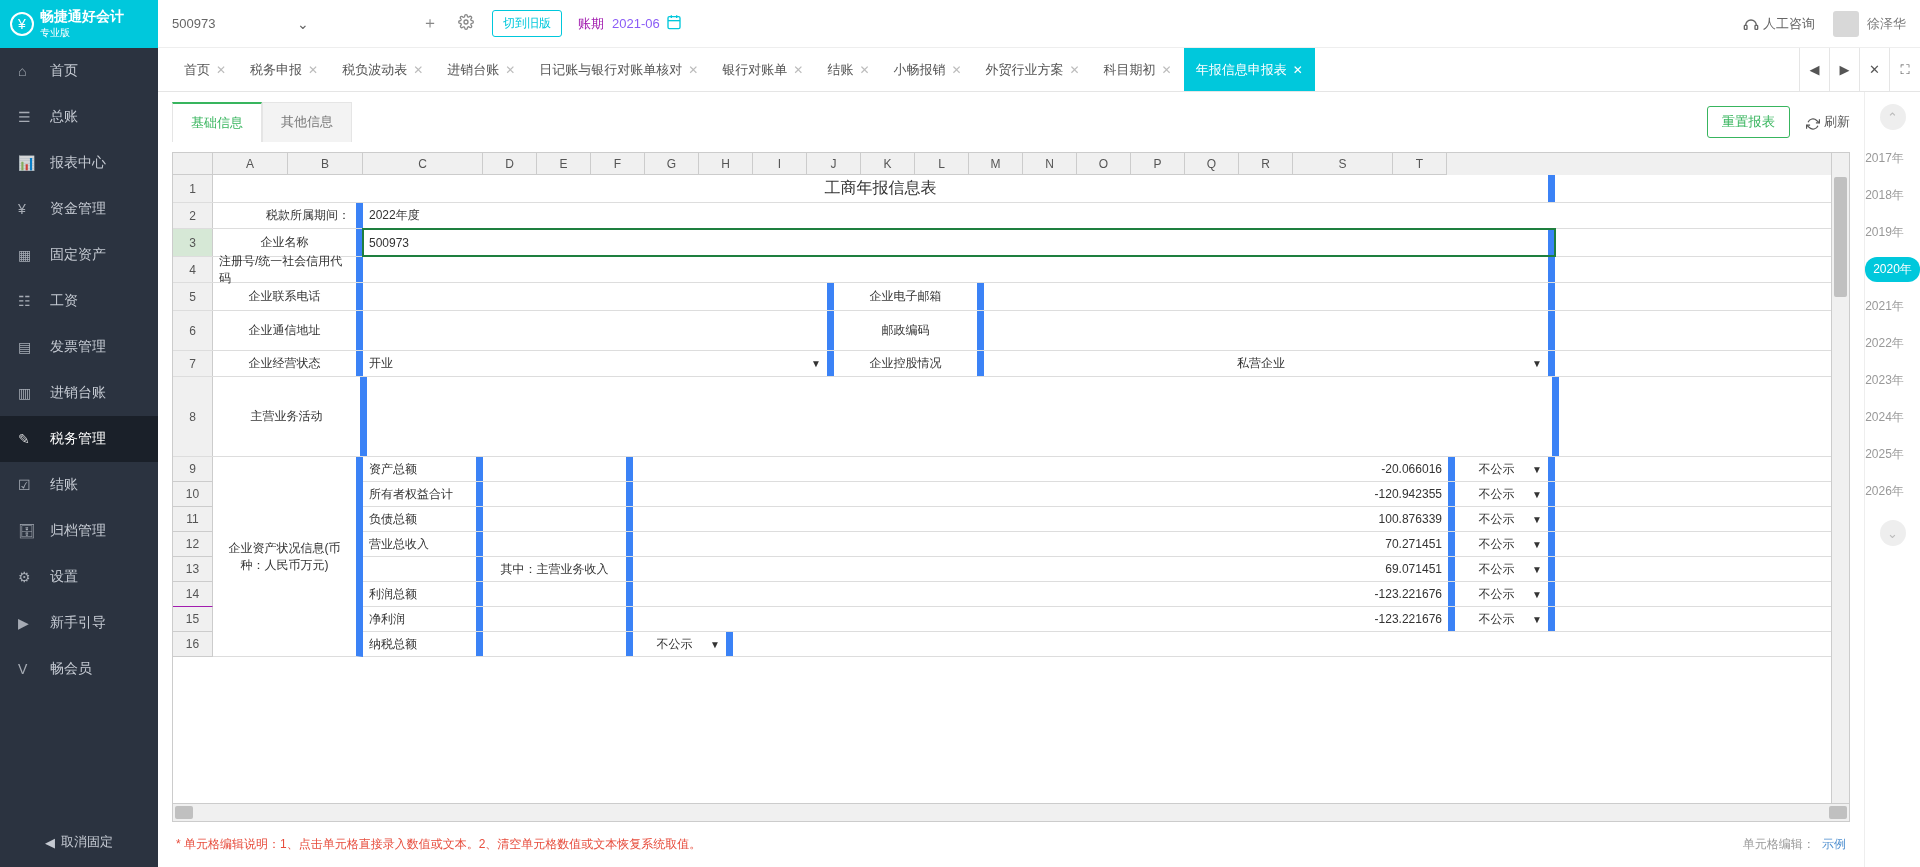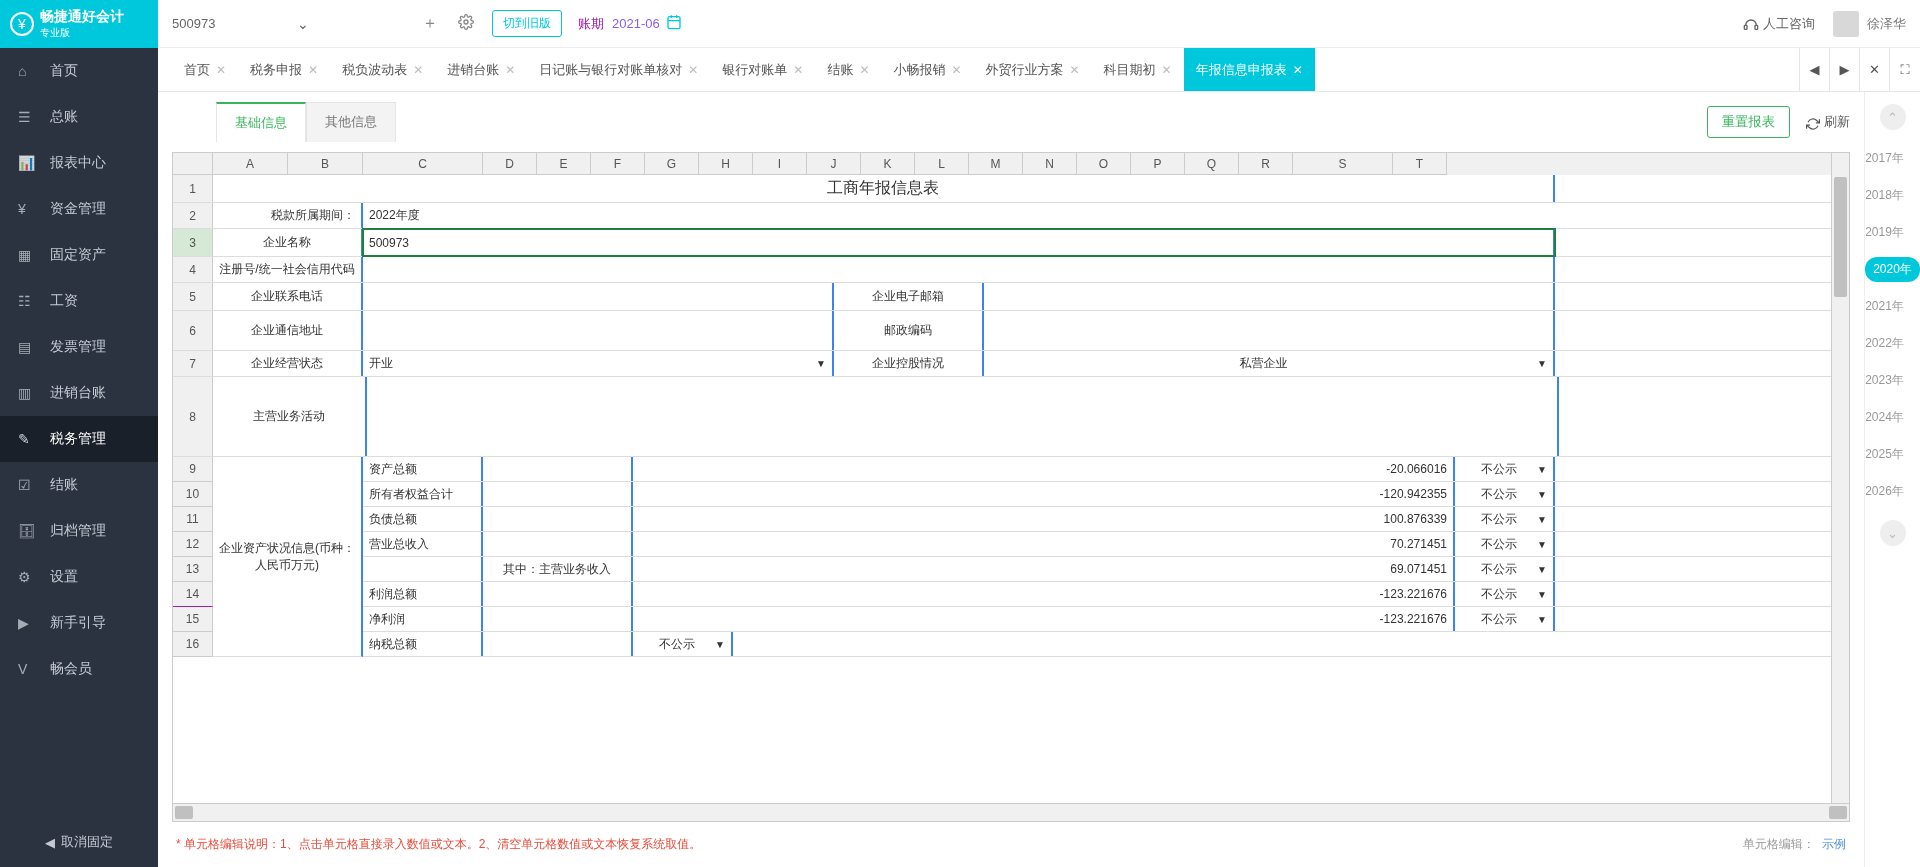--- a/index.html
+++ b/index.html
@@ -47,39 +47,39 @@
     .tab-controls { margin-left: auto; display: flex; align-items: center; border-left: 1px solid #e5e5e5; height: 100%; }
     .tab-ctrl { width: 30px; height: 100%; display: flex; align-items: center; justify-content: center; cursor: pointer; color: #555; border-right: 1px solid #e5e5e5; }
     .tab-ctrl:last-child { border-right: none; }
     
     
     .content { flex: 1; display: flex; }
     .sheet-area { flex: 1; display: flex; flex-direction: column; padding: 0; }
     
     
     .inner-bar { display: flex; align-items: center; padding: 10px 14px 0; }
-    .inner-tabs { display: flex; margin-left: 44px; }
+    .inner-tabs { display: flex; }
     .inner-tab { padding: 10px 18px; background: #f3f3f3; color: #777; cursor: pointer; border: 1px solid #e5e5e5; border-bottom: none; }
     .inner-tab.active { background: #fff; color: #38b55e; border-top: 2px solid #38b55e; }
     .inner-actions { margin-left: auto; display: flex; align-items: center; }
     .btn-green { border: 1px solid #38b55e; color: #38b55e; background: #fff; padding: 6px 14px; border-radius: 3px; cursor: pointer; margin-right: 16px; }
     .refresh { display: flex; align-items: flex-end; color: #555; cursor: pointer; }
     .refresh svg { margin-right: 4px; }
     
     
     .sheet-wrap { flex: 1; display: flex; margin: 10px 14px 0; border: 1px solid #ccc; overflow: hidden; }
     .sheet { flex: 1; display: flex; flex-direction: column; overflow: hidden; }
     .col-headers { display: flex; background: #f0f0f0; height: 22px; }
     .corner { width: 40px; background: #f0f0f0; border-right: 1px solid #ccc; border-bottom: 1px solid #ccc; }
     .col-head { border-right: 1px solid #ccc; border-bottom: 1px solid #ccc; text-align: center; line-height: 22px; font-size: 12px; color: #555; }
     .rows { flex: 1; overflow: auto; }
     .row { display: flex; border-bottom: 1px solid #ddd; }
     .row-head { width: 40px; background: #f0f0f0; border-right: 1px solid #ccc; text-align: center; font-size: 12px; color: #555; display: flex; align-items: center; justify-content: center; }
     .row-head.sel { background: #d6e8d6; }
-    .cell { border-right: 2px solid #3b82f6; padding: 4px 6px; font-size: 12px; display: flex; align-items: center; }
+    .cell { border-right: 7px solid #3b82f6; padding: 4px 6px; font-size: 12px; display: flex; align-items: center; }
     .cell.center { justify-content: center; }
     .cell.right { justify-content: flex-end; }
     .title-row .cell.merged { font-size: 16px; font-weight: 500; }
     .active-row { outline: 2px solid #1e7f3f; outline-offset: -1px; background: #fff; }
     .dd-arrow { margin-left: auto; color: #333; font-size: 10px; }
     .vscroll { width: 18px; background: #f0f0f0; border-left: 1px solid #ccc; position: relative; }
     .vthumb { position: absolute; top: 24px; left: 2px; right: 2px; height: 120px; background: #c0c0c0; border-radius: 2px; }
     
     
     .hscroll-bar { height: 18px; margin: 0 14px; border: 1px solid #ccc; border-top: none; background: #f0f0f0; position: relative; }

